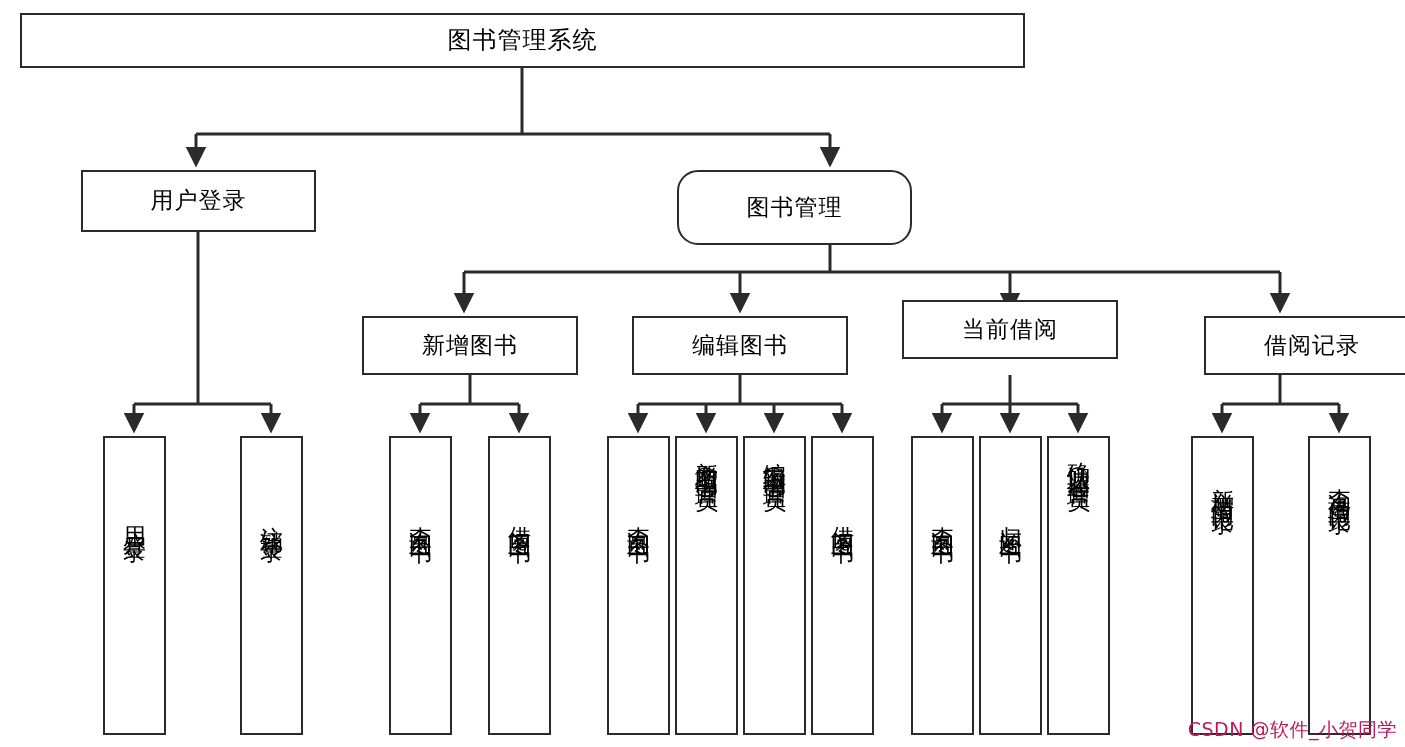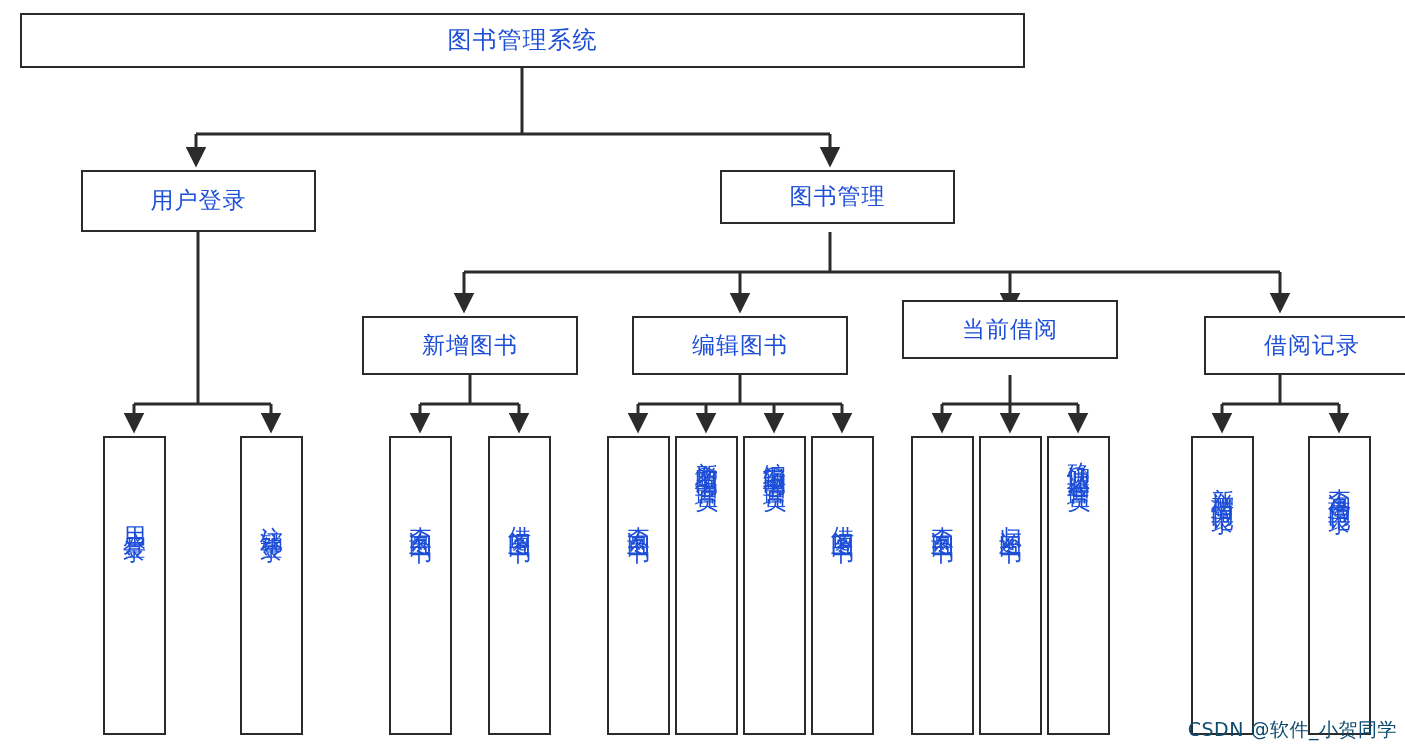--- a/index.html
+++ b/index.html
@@ -24,21 +24,21 @@
     pointer-events: none;
   }
   .node {
     position: absolute;
     box-sizing: border-box;
     background: #ffffff;
     border: 2px solid #2b2b2b;
     display: flex;
     align-items: center;
     justify-content: center;
-    color: #1d4ed8;
+    color: #000000;
   }
   .node .label {
     display: block;
     text-align: center;
     line-height: 1.18;
   }
   
   .h-node .label {
     font-size: 23px;
     letter-spacing: 1px;
@@ -62,21 +62,21 @@
     white-space: nowrap;
   }
   .v-node.tall .label {
     letter-spacing: 4px;
   }
   .watermark {
     position: absolute;
     right: 8px;
     bottom: 4px;
     font-size: 19px;
-    color: #0c4a6e;
+    color: #be185d;
     white-space: nowrap;
     letter-spacing: 0.5px;
     margin-left: 47px;
   }
 </style>
 </head>
 <body>
 
 <div id="canvas">
 
@@ -130,21 +130,21 @@
     </g>
   </svg>
 
   <div class="node h-node root" style="left:20px; top:13px; width:1005px; height:55px;">
     <span class="label">图书管理系统</span>
   </div>
 
   <div class="node h-node" style="left:81px; top:170px; width:235px; height:62px;">
     <span class="label">用户登录</span>
   </div>
-  <div class="node h-node" style="left:720px; top:170px; width:235px; height:54px;">
+  <div class="node h-node" style="left:677px; top:170px; width:235px; height:75px;border-radius:21px;">
     <span class="label">图书管理</span>
   </div>
 
   <div class="node h-node" style="left:362px; top:316px; width:216px; height:59px;">
     <span class="label">新增图书</span>
   </div>
   <div class="node h-node" style="left:632px; top:316px; width:216px; height:59px;">
     <span class="label">编辑图书</span>
   </div>
   <div class="node h-node" style="left:902px; top:300px; width:216px; height:59px;">

